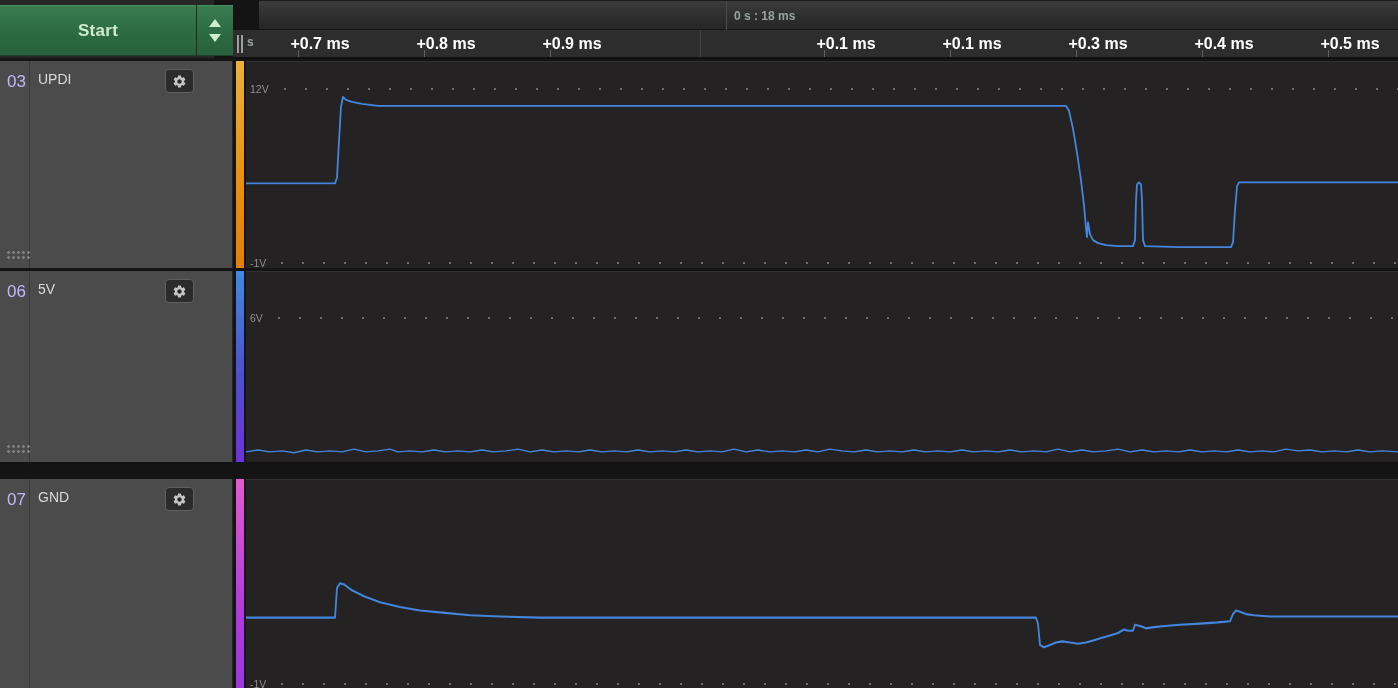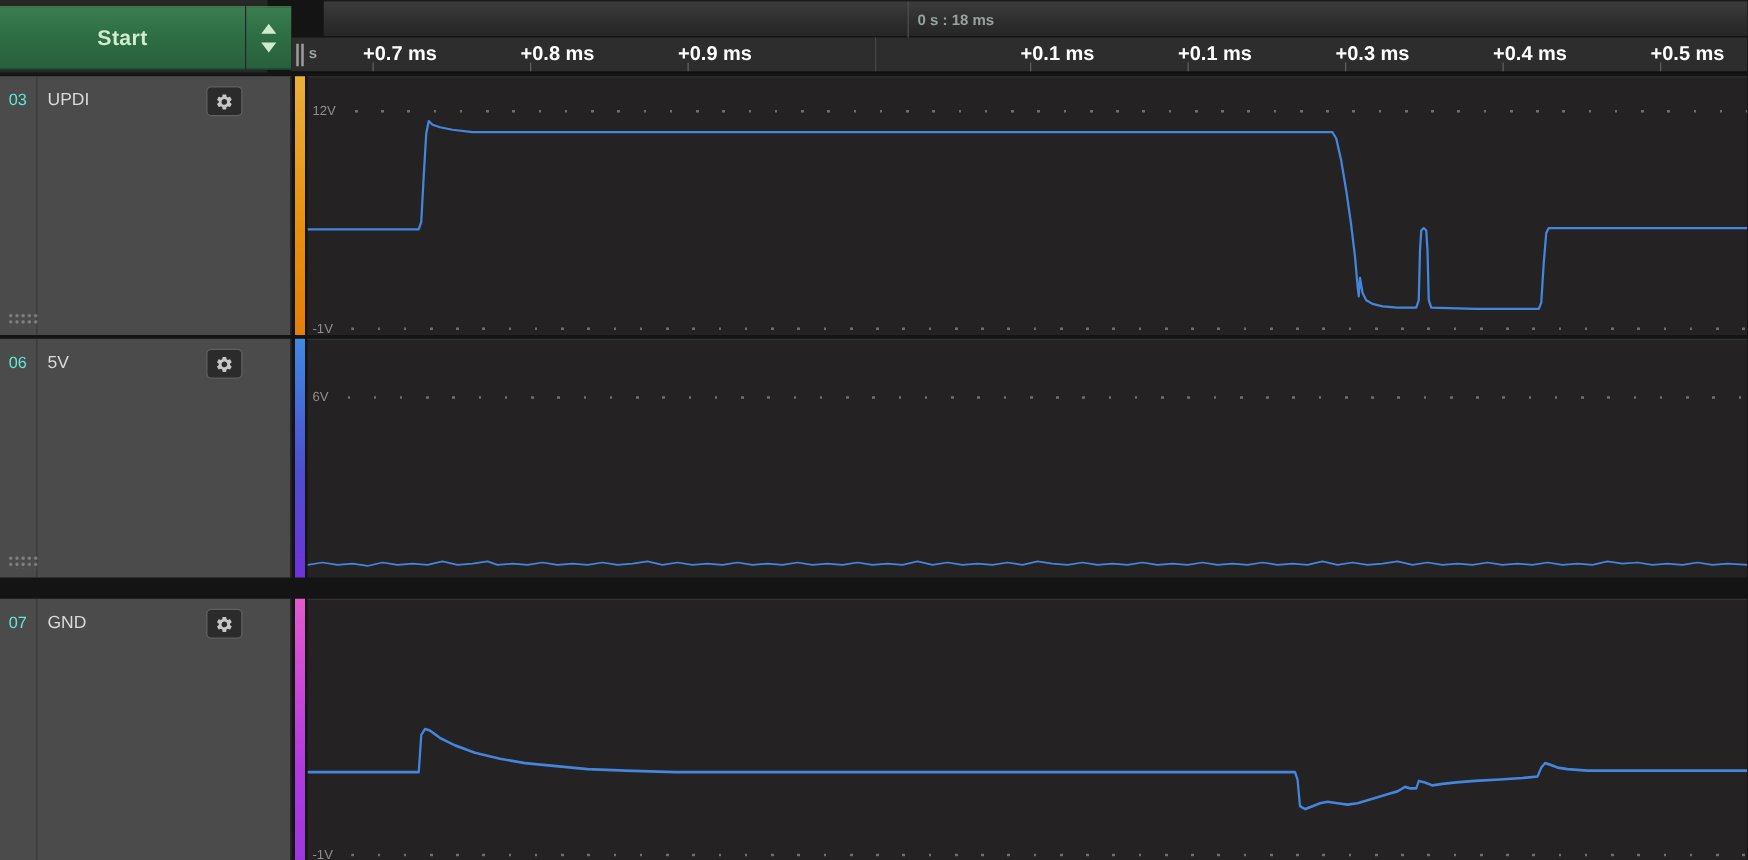--- a/index.html
+++ b/index.html
@@ -43,21 +43,21 @@
   #ruler-divider { position:absolute; left:467px; top:0; width:1px; height:27px; background:#454545; }
   #ruler-grip { position:absolute; left:4px; top:5px; width:6px; height:18px;
     border-left:2px solid #9d9d9d; border-right:2px solid #9d9d9d; }
   #ruler-sticky { position:absolute; left:14px; top:5px; color:#99a2a1; font-size:12px; font-weight:bold; }
 
   
   .channel-row { position:absolute; left:0; width:1398px; }
   .ch-panel { position:absolute; left:0; top:0; width:233px; height:100%;
     background:#4b4b4b; border-right:1px solid #262626; }
   .ch-numcol { position:absolute; left:0; top:0; width:30px; height:100%; border-right:1px solid #3a3a3a; }
-  .ch-number { position:absolute; left:7px; top:11px; color:#5eead4; font-size:13px;text-align:center; }
+  .ch-number { position:absolute; left:7px; top:11px; color:#c4b5fd; font-size:17px;text-align:center; }
   .ch-name { position:absolute; left:38px; top:10px; color:#dadada; font-size:14px; }
   .gear-button { position:absolute; left:165px; top:8px; width:29px; height:24px;
     background:#2b2b2b; border:1px solid #606060; border-radius:4px;
     display:flex; align-items:center; justify-content:center; cursor:pointer; }
   .gear-button svg { width:15px; height:15px; fill:#c6c6c6; }
   .drag-dots { position:absolute; left:7px; bottom:7px; width:24px; height:10px;
     background-image:radial-gradient(circle at 1.5px 1.5px, #828282 1px, transparent 1.6px);
     background-size:5px 5px; cursor:grab; }
   .ch-strip { position:absolute; left:236px; top:0; width:8px; height:100%; }
   .ch-plot { position:absolute; left:246px; top:0; width:1152px; height:100%;

